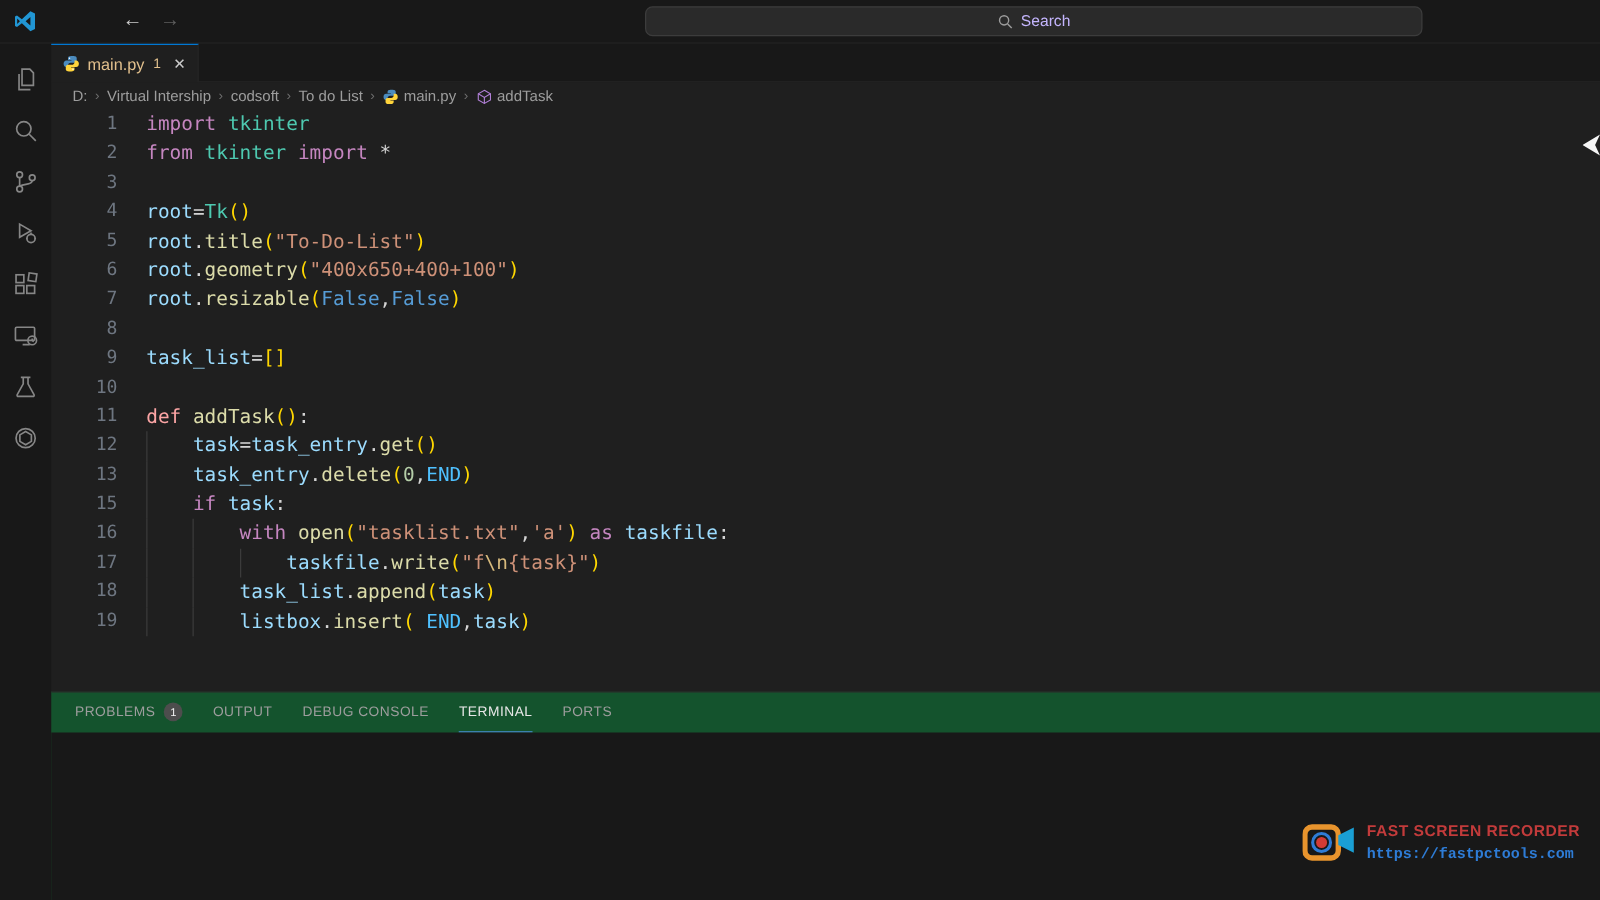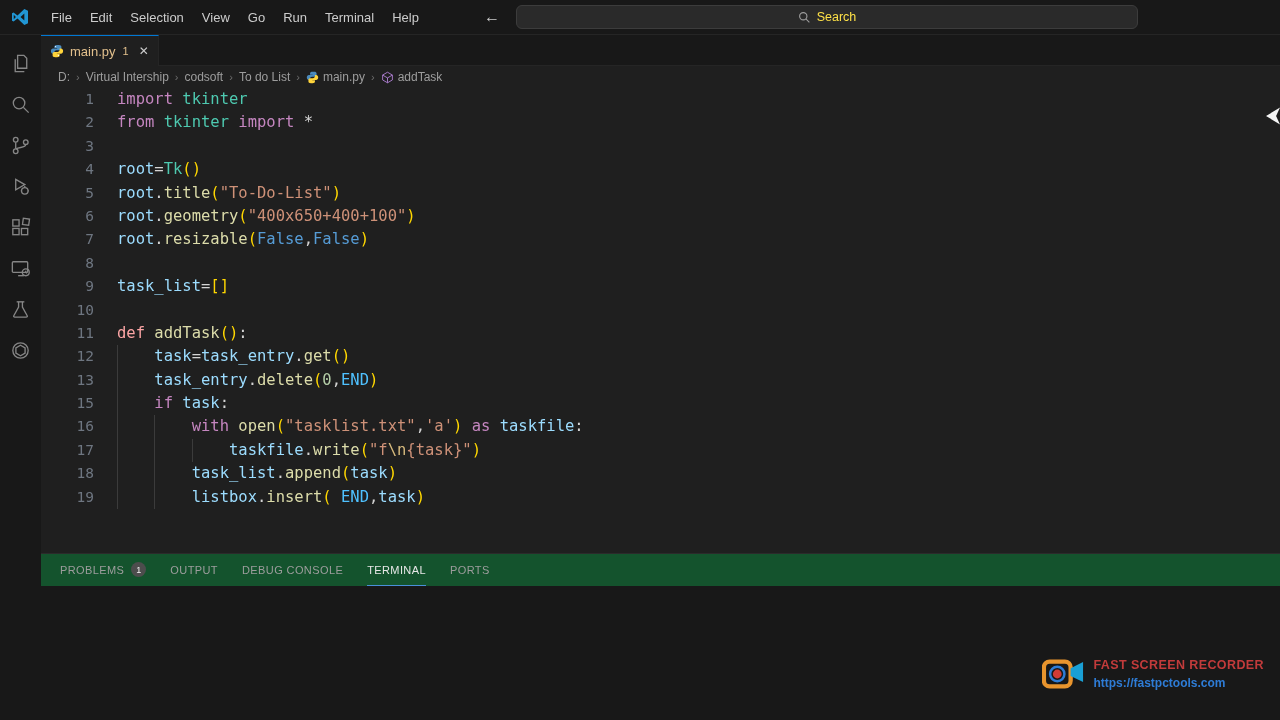--- a/index.html
+++ b/index.html
@@ -13,21 +13,21 @@
   .vscode-logo { width:20px; height:20px; margin:0 12px 0 10px; flex:0 0 auto; }
   .menu-bar { display:flex; align-items:center; }
   .menu-item { color:#cccccc; font-size:13px; padding:4px 9px; border-radius:4px; cursor:default; }
   .nav-arrows { display:flex; align-items:center; margin-left:56px; gap:14px; }
   .nav-arrow { font-size:16px; line-height:1; }
   .nav-back { color:#cccccc; }
   .nav-fwd { color:#5f5f5f; }
   .search-box { position:absolute; left:516px; top:5px; width:622px; height:24px;
                 background:#2a2a2a; border:1px solid #3c3c3c; border-radius:6px;
                 display:flex; align-items:center; justify-content:center; gap:6px;
-                color:#fde047; font-size:12.5px; }
+                color:#c4b5fd; font-size:12.5px; }
   .search-box svg { width:13px; height:13px; }
 
   
   .workbench { position:absolute; top:35px; left:0; right:0; bottom:0; display:flex; }
   .activitybar { width:41px; background:#181818; display:flex; flex-direction:column; align-items:center;
                  padding-top:8px; flex:0 0 auto; }
   .activity-item { width:41px; height:41px; display:flex; align-items:center; justify-content:center; }
   .activity-item svg { width:23px; height:23px; stroke:#868686; fill:none; stroke-width:1.4; }
 
   .main { flex:1; display:flex; flex-direction:column; min-width:0; }
@@ -65,45 +65,35 @@
                display:flex; align-items:center; gap:7px; border-bottom:1.5px solid transparent; }
   .panel-tab.active { color:#e7e7e7; border-bottom-color:#4a8fd8; }
   .panel-badge { background:#4d4d4d; color:#f2f2f2; font-size:9px; width:15px; height:15px;
                  border-radius:50%; display:flex; align-items:center; justify-content:center; }
   .panel-body { flex:1; background:#181818; }
 
   
   .watermark { position:absolute; right:16px; bottom:28px; display:flex; align-items:center; gap:9px; }
   .wm-logo { width:42px; height:36px; }
   .wm-title { color:#c23b3b; font-weight:bold; font-size:12.5px; letter-spacing:0.4px; }
-  .wm-url { color:#2e7cd6; font-size:12px; font-weight:bold; margin-top:4px; }
+  .wm-url { color:#2e7cd6; font-size:12px; font-weight:bold; margin-top:4px;font-family:Liberation Mono, monospace; }
 
   
   .mouse-cursor { position:absolute; left:1266px; top:106px; width:14px; height:20px;
                   background:#f5f5f5; clip-path:polygon(100% 8%, 0% 50%, 100% 92%, 72% 50%); }
 </style>
 </head>
 <body>
 
 <div class="window">
 
   <div class="titlebar">
     <svg class="vscode-logo" viewBox="0 0 24 24">
       <path fill="#2196d4" d="M17.2 2.4 9 10.1 4.3 6.5 2.4 7.4v9.2l1.9.9L9 13.9l8.2 7.7 4.4-2.1V4.5zM4.5 14.7v-5.4l2.6 2.7zm12.7 1.4-4.6-4.1 4.6-4.1z"></path>
     </svg>
-    <div class="menu-bar">
-        <span class="menu-item">File</span>
-        <span class="menu-item">Edit</span>
-        <span class="menu-item">Selection</span>
-        <span class="menu-item">View</span>
-        <span class="menu-item">Go</span>
-        <span class="menu-item">Run</span>
-        <span class="menu-item">Terminal</span>
-        <span class="menu-item">Help</span>
-      </div>
     <div class="nav-arrows">
       <span class="nav-arrow nav-back">←</span>
       <span class="nav-arrow nav-fwd">→</span>
     </div>
     <div class="search-box">
       <svg viewBox="0 0 16 16" fill="none" stroke="#9d9d9d" stroke-width="1.4">
         <circle cx="6.5" cy="6.5" r="4.5"></circle>
           <line x1="10" y1="10" x2="14" y2="14"></line>
       </svg>
       <span>Search</span>

